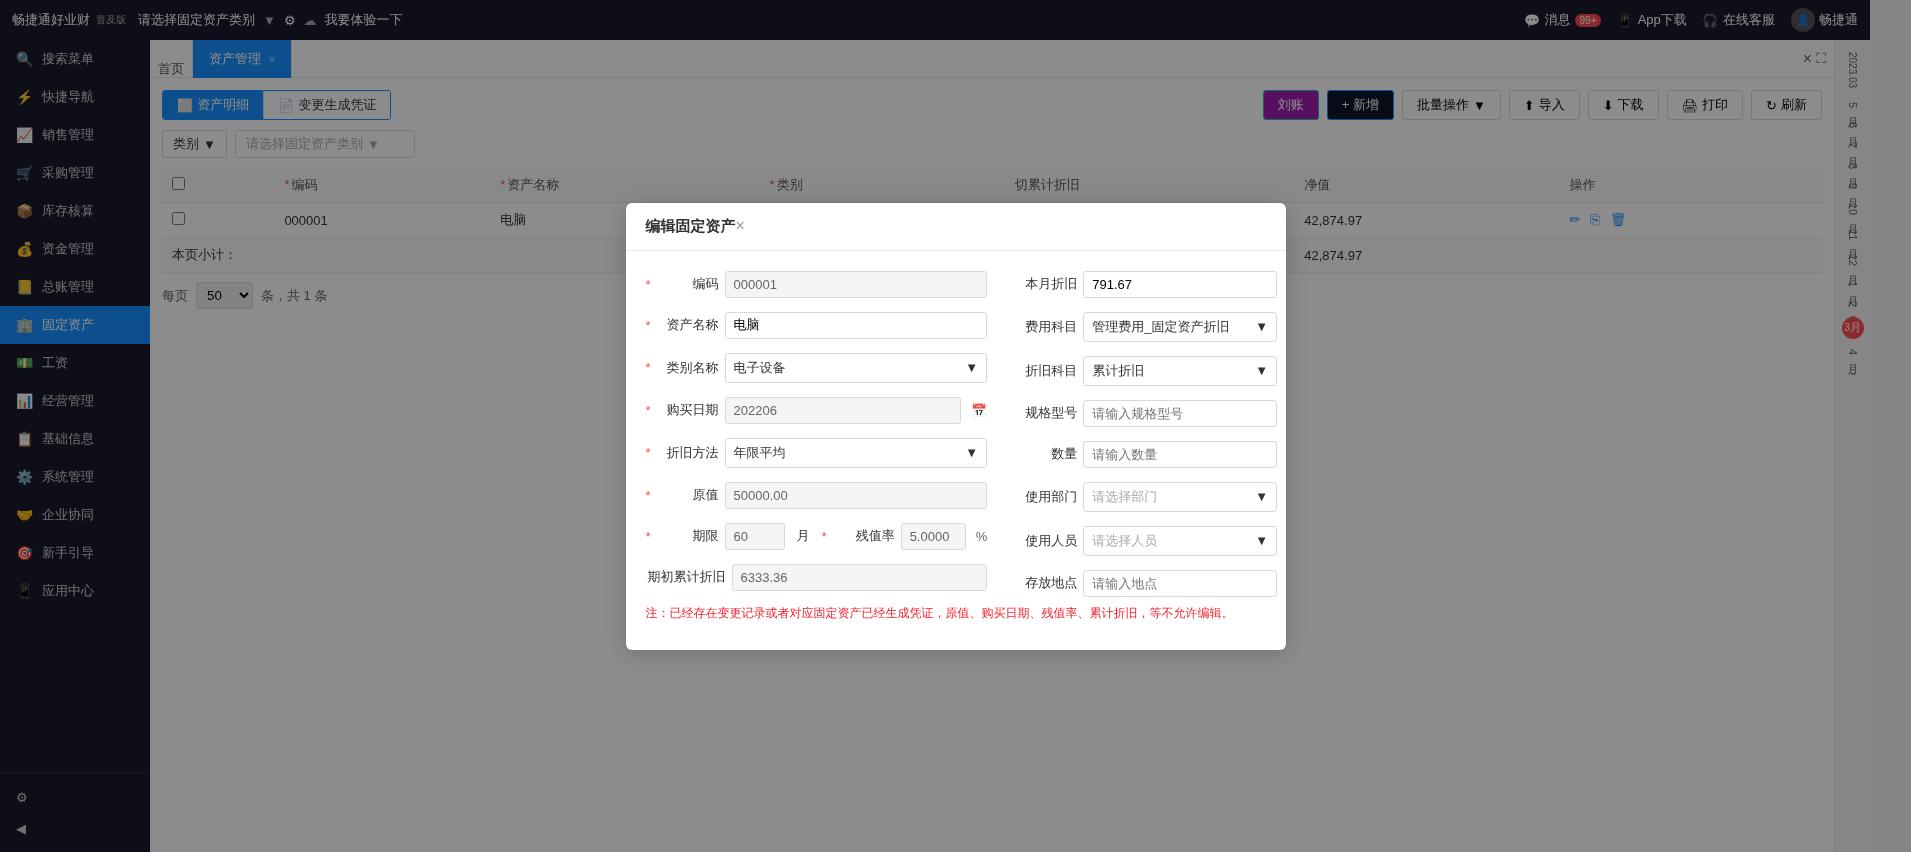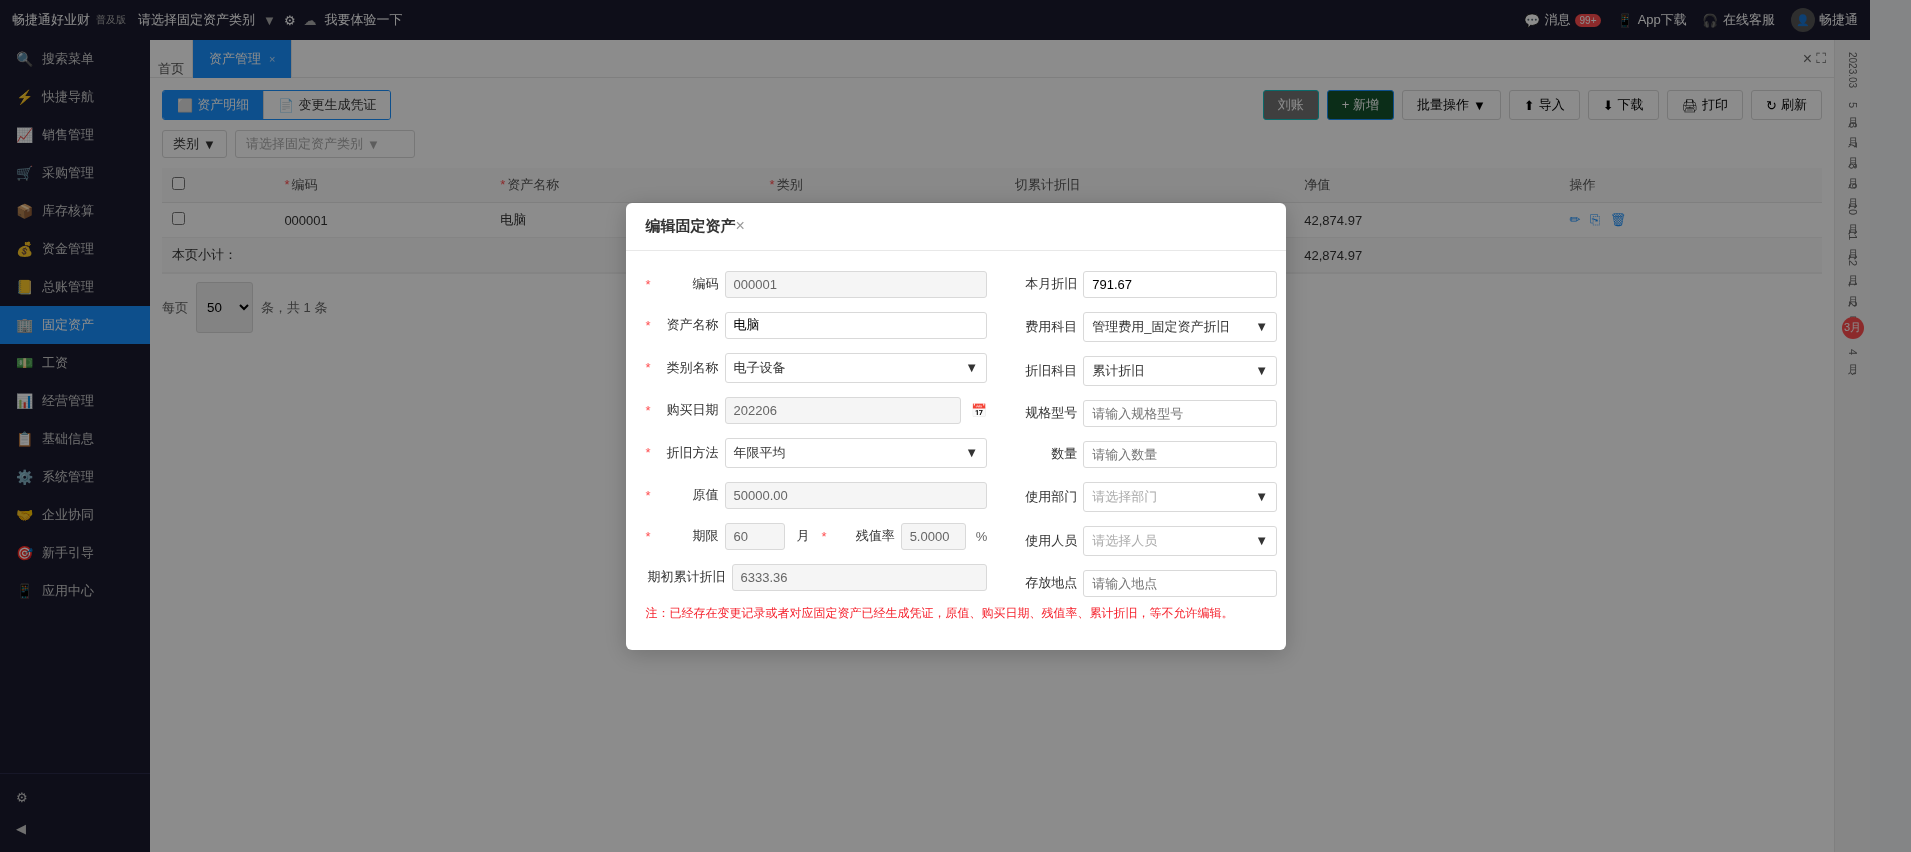--- a/index.html
+++ b/index.html
@@ -30,43 +30,43 @@
     .tab-item { height: 38px; display: flex; align-items: center; padding: 0 16px; gap: 8px; cursor: pointer; font-size: 13px; border-right: 1px solid #e8e8e8; }
     .tab-item.active { background: #1890ff; color: #fff; }
     .tab-item .close-icon { font-size: 11px; opacity: 0.7; }
     .tab-home { padding: 0 8px; color: #555; align-items: flex-end; }
 
     .page-content { flex: 1; overflow: auto; background: #fff; padding: 12px; }
 
     
     .toolbar { display: flex; align-items: center; gap: 8px; margin-bottom: 10px; }
     .btn { padding: 5px 14px; border: 1px solid #d9d9d9; background: #fff; border-radius: 3px; cursor: pointer; font-size: 13px; display: flex; align-items: center; gap: 4px; }
-    .btn-primary { background: #14532d; color: #fff; border-color: #1890ff; }
-    .btn-teal { background: #737373; color: #fff; border-color: #13c2c2; }
+    .btn-primary { background: #0f172a; color: #fff; border-color: #1890ff; }
+    .btn-teal { background: #a21caf; color: #fff; border-color: #13c2c2; }
     .btn-active { background: #1890ff; color: #fff; border-color: #1890ff; }
 
     
     .filter-bar { display: flex; align-items: center; gap: 8px; margin-bottom: 10px; }
     .filter-select { padding: 4px 10px; border: 1px solid #d9d9d9; border-radius: 3px; background: #fff; font-size: 13px; display: flex; align-items: center; gap: 4px; cursor: pointer; }
 
     
     .table-wrap { overflow: auto; }
     table { width: 100%; border-collapse: collapse; font-size: 13px; }
     th { background: #fafafa; padding: 8px 10px; text-align: left; border-bottom: 1px solid #e8e8e8; font-weight: 500; color: #555; white-space: nowrap; }
     td { padding: 8px 10px; border-bottom: 1px solid #f0f0f0; color: #333; }
     .required-star { color: #ff4d4f; margin-right: 2px; }
 
     
     .right-panel { width: 36px; background: #f5f5f5; border-left: 1px solid #e8e8e8; display: flex; flex-direction: column; align-items: center; padding: 8px 0; gap: 6px; flex-shrink: 0; }
     .calendar-month { font-size: 11px; color: #666; writing-mode: vertical-rl; text-orientation: mixed; padding: 4px 0; }
     .calendar-today { background: #ff4d4f; color: #fff; border-radius: 50%; width: 22px; height: 22px; display: flex; align-items: center; justify-content: center; font-size: 11px; }
 
     
     .page-footer { display: flex; align-items: center; gap: 8px; padding: 8px 0; font-size: 13px; color: #666; border-top: 1px solid #f0f0f0; }
-    .page-footer select { padding: 16px 6px; border: 1px solid #d9d9d9; border-radius: 3px; }
+    .page-footer select { padding: 4px 6px; border: 1px solid #d9d9d9; border-radius: 3px; }
 
     
     .modal-overlay { position: fixed; top: 0; left: 0; width: 100%; height: 100%; background: rgba(0,0,0,0.45); z-index: 1000; display: flex; align-items: center; justify-content: center; }
     .modal { background: #fff; border-radius: 6px; width: 660px; box-shadow: 0 4px 24px rgba(0,0,0,0.2); }
     .modal-header { display: flex; align-items: center; padding: 14px 20px; border-bottom: 1px solid #e8e8e8; }
     .modal-title { font-size: 15px; font-weight: 600; color: #333; }
     .modal-close { cursor: pointer; color: #999; font-size: 16px; }
     .modal-body { padding: 20px; }
     .modal-footer { padding: 14px 20px; border-top: 1px solid #e8e8e8; display: flex; justify-content: center; gap: 12px; }
 

